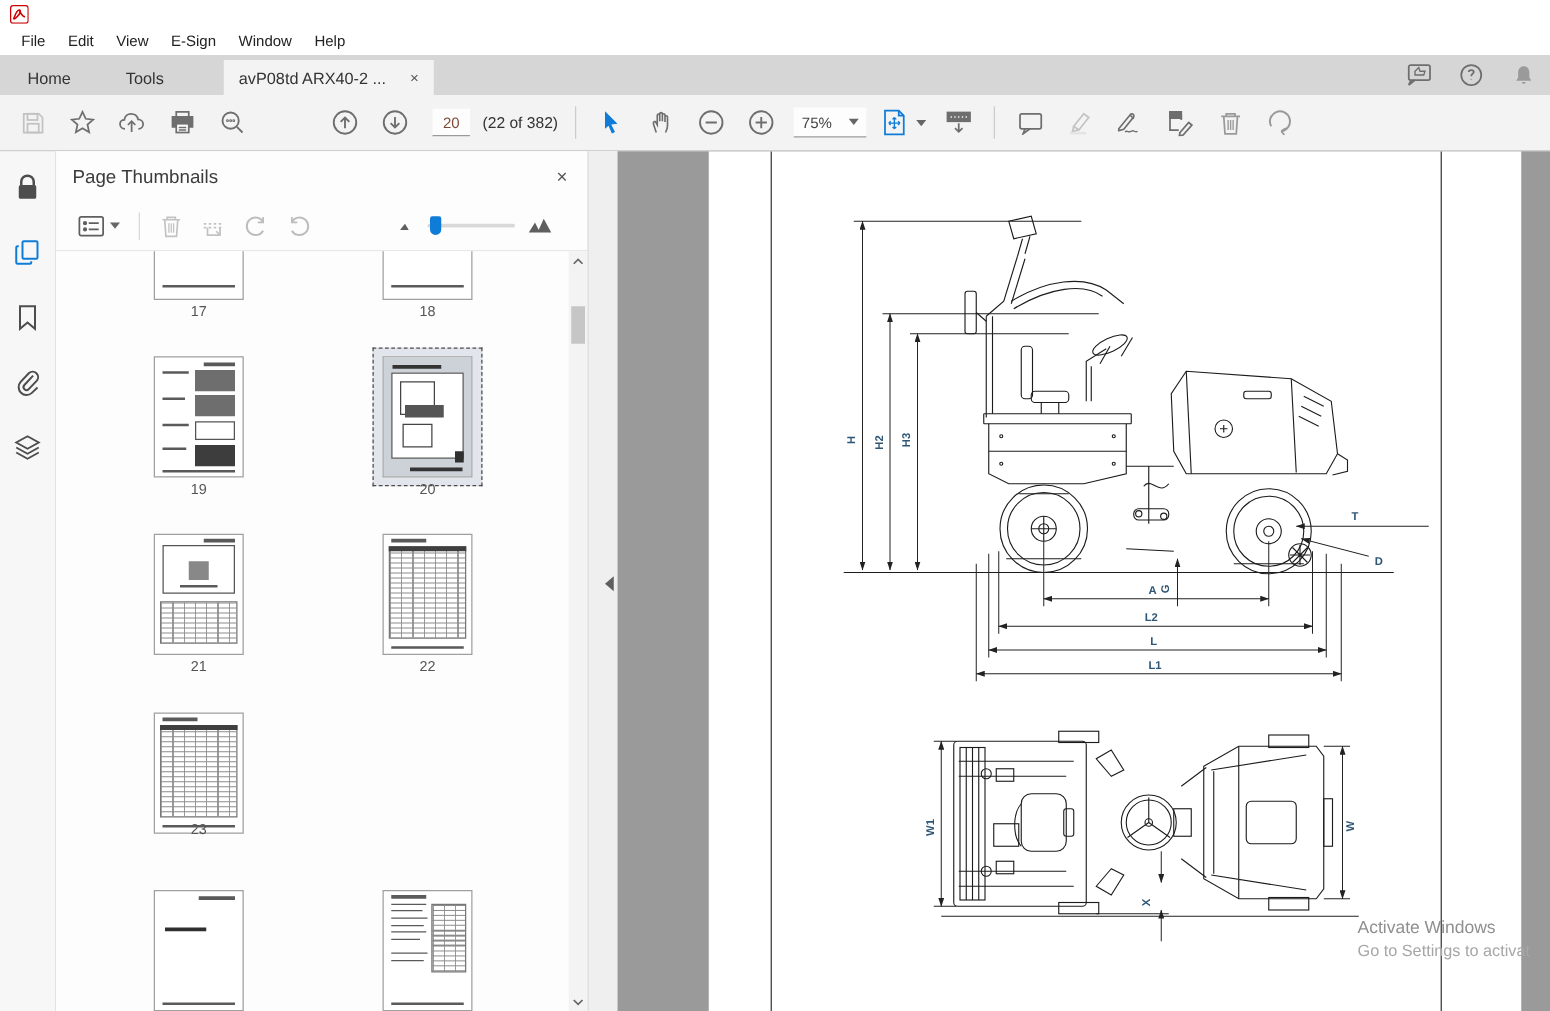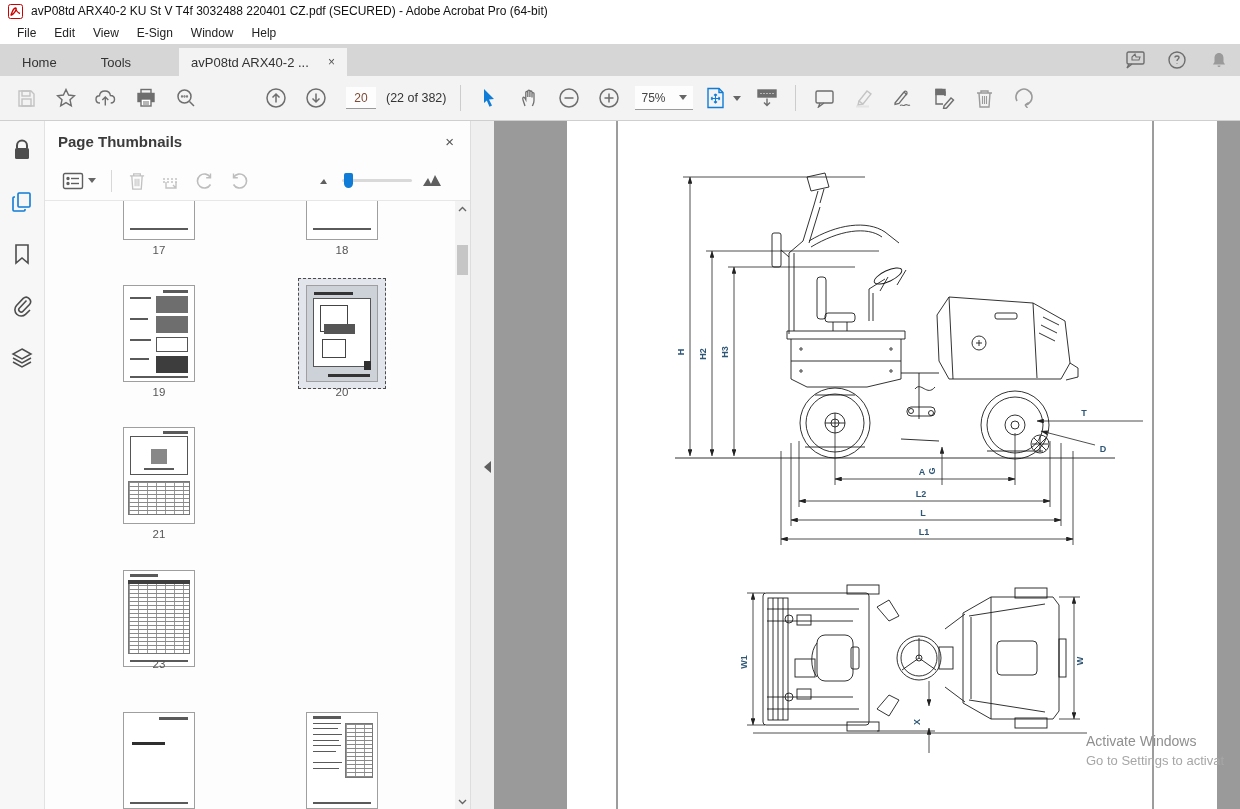--- a/index.html
+++ b/index.html
@@ -33,21 +33,21 @@
   .caret { width:0; height:0; border-left:4px solid transparent; border-right:4px solid transparent; border-top:5px solid #666; }
 
   
   .main { display:flex; height:688px; }
 
   .iconrail { width:45px; background:#f7f7f7; border-right:1px solid #e2e2e2; display:flex; flex-direction:column; align-items:center; padding-top:16px; gap:26px; }
   .rail-btn { width:26px; height:26px; display:flex; align-items:center; justify-content:center; }
 
   .panel { width:425px; background:#fdfdfd; display:flex; flex-direction:column; position:relative; }
   .panel-header { height:40px; display:flex; align-items:center; justify-content:space-between; padding:0 16px 0 13px; }
-  .panel-title { font-size:15px; color:#3b3b3b;font-weight:bold; }
+  .panel-title { font-size:15px; color:#3b3b3b; }
   .panel-close { font-size:15px; color:#555; }
   .panel-toolbar { height:40px; display:flex; align-items:center; padding:0 10px; border-bottom:1px solid #e7e7e7; }
   .pbtn { width:30px; height:28px; display:flex; align-items:center; justify-content:center; margin:0 2px; }
   .psep { width:1px; height:22px; background:#d8d8d8; margin:0 8px; }
   .zoom-slider { display:flex; align-items:center; margin-left:auto; margin-right:18px; gap:10px; }
   .slider-track { width:70px; height:3px; background:#d9d9d9; position:relative; border-radius:2px; }
   .slider-thumb { position:absolute; left:2px; top:-6px; width:9px; height:15px; background:#0f7cd8; border-radius:2px 2px 5px 5px; }
 
   .thumbs { position:relative; flex:1; overflow:hidden; background:#fdfdfd; }
   .thumb-item { position:absolute; width:72px; }
@@ -83,21 +83,20 @@
 </head>
 <body>
 
 <div class="titlebar">
   <span class="app-ic">
     <svg width="15" height="15" viewBox="0 0 15 15">
       <rect x="0.5" y="0.5" width="14" height="14" rx="2" fill="#fff" stroke="#c00" stroke-width="1"></rect>
       <path d="M3 11 C4 8 6 4 7.5 4 C9 4 8 7 6 9 C4.5 10.5 3.5 11.5 3 11 Z M7.5 4 C8 6 10 9 12 9.5" stroke="#c00" stroke-width="1.3" fill="none"></path>
     </svg>
   </span>
-  <span class="title-text">avP08td ARX40-2 KU St V T4f 3032488 220401 CZ.pdf (SECURED) - Adobe Acrobat Pro (64-bit)</span>
 </div>
 
 <div class="menubar" id="menubar">
     <span class="menu-item">File</span>
     <span class="menu-item">Edit</span>
     <span class="menu-item">View</span>
     <span class="menu-item">E-Sign</span>
     <span class="menu-item">Window</span>
     <span class="menu-item">Help</span>
   </div>
@@ -427,20 +426,29 @@
         <div class="thumb-item" style="left: 78px; top: 226px;">
           <div class="thumb-page">
             <div class="m-line" style="left:55%;top:3%;width:37%;height:3px"></div>
             <div class="m-frame" style="left:8%;top:8%;width:84%;height:42%"></div>
             <div class="m-block" style="left:38%;top:22%;width:24%;height:16%;background:#888"></div>
             <div class="m-line" style="left:28%;top:42%;width:44%;height:2px"></div>
             <div class="m-table" style="left:6%;top:56%;width:88%;height:36%"></div>
           </div>
           <div class="thumb-label" style="top: 101px;">21</div>
         </div>
+        <div class="thumb-item" style="left: 261px; top: 226px;">
+          <div class="thumb-page">
+            <div class="m-line" style="left:8%;top:3%;width:40%;height:3px"></div>
+            <div class="m-table" style="left:6%;top:9%;width:88%;height:78%"></div>
+            <div class="m-hdr" style="left:6%;top:9%;width:88%;height:5%"></div>
+            <div class="m-line" style="left:8%;bottom:4%;width:84%;height:2px"></div>
+          </div>
+          <div class="thumb-label" style="top: 101px;">22</div>
+        </div>
         <div class="thumb-item" style="left: 78px; top: 369px;">
           <div class="thumb-page">
             <div class="m-line" style="left:8%;top:3%;width:40%;height:3px"></div>
             <div class="m-table" style="left:6%;top:9%;width:88%;height:78%"></div>
             <div class="m-hdr" style="left:6%;top:9%;width:88%;height:5%"></div>
             <div class="m-line" style="left:8%;bottom:4%;width:84%;height:2px"></div>
           </div>
           <div class="thumb-label" style="top: 88px;">23</div>
         </div>
         <div class="thumb-item" style="left: 78px; top: 511px;">

